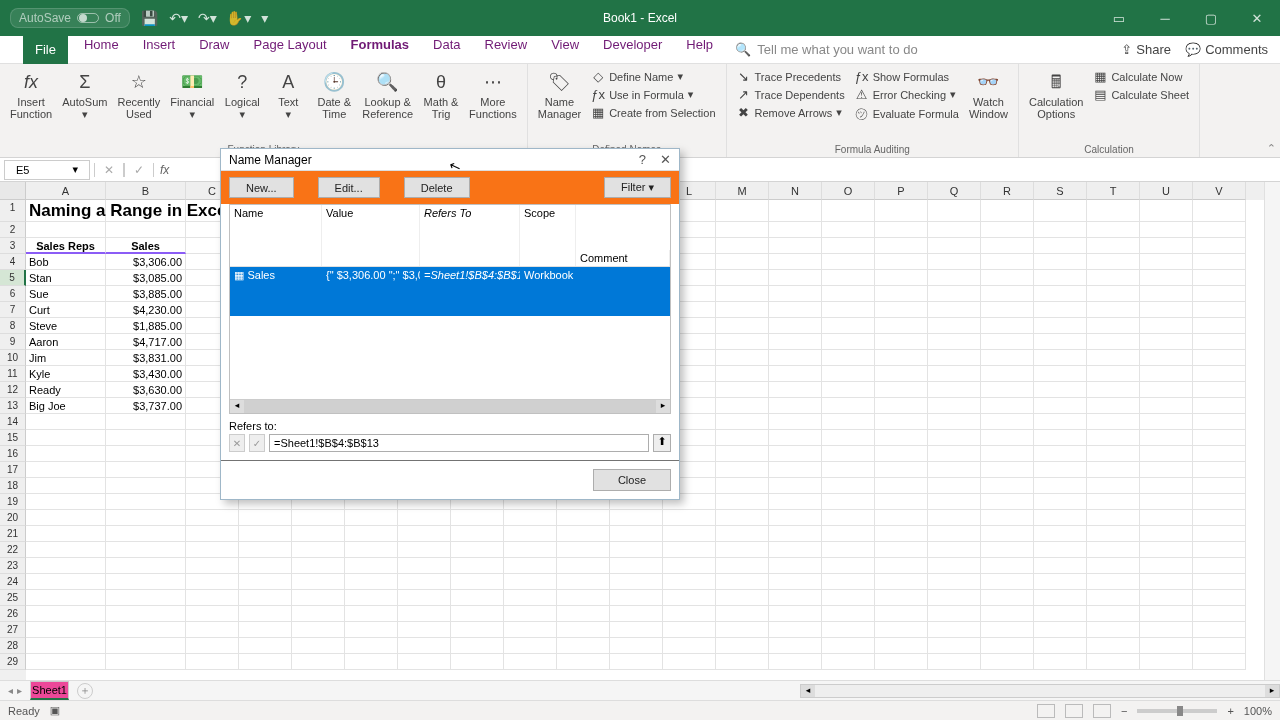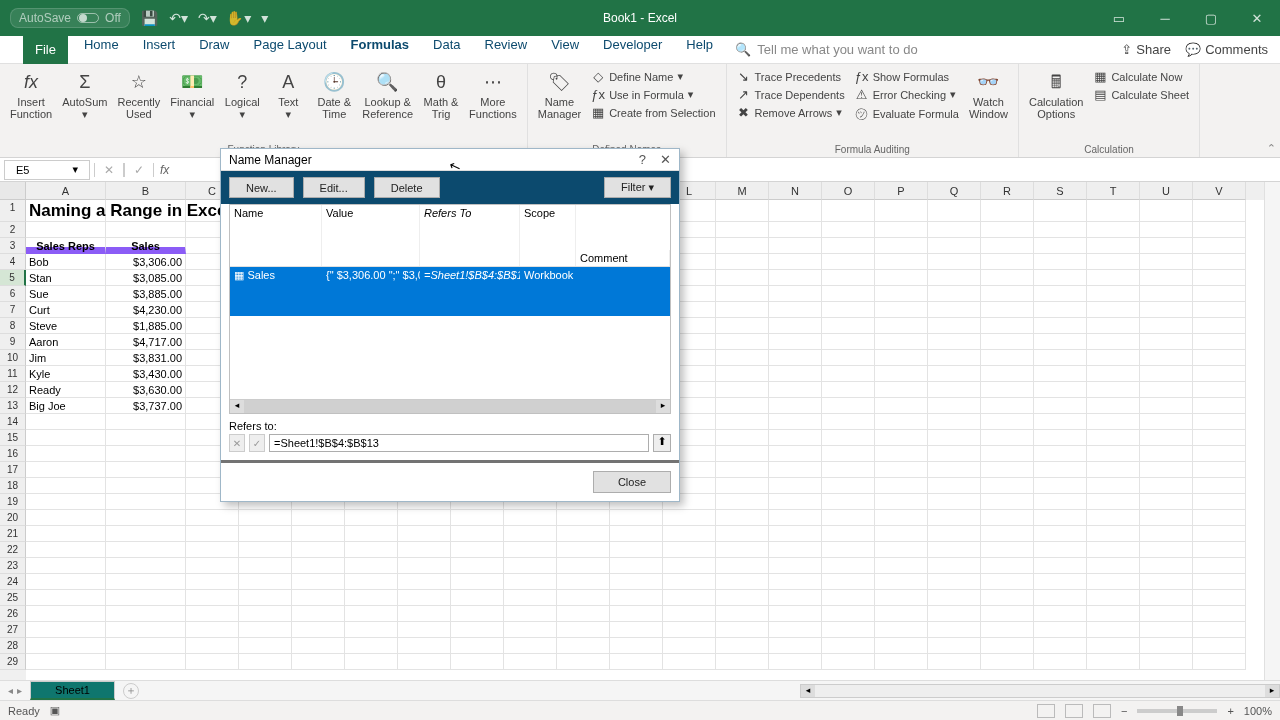--- a/index.html
+++ b/index.html
@@ -11,21 +11,21 @@
 .titlebar .toggle-oval { display:inline-block; width:22px; height:10px; border:1px solid rgba(255,255,255,0.5); border-radius:5px; position:relative;}
 .titlebar .toggle-oval::after{content:"";position:absolute;left:1px;top:0px;width:8px;height:8px;border-radius:50%;background:rgba(255,255,255,0.7);}
 .titlebar .qat { display:flex; gap:10px; margin-left:12px; color:rgba(255,255,255,0.8);}
 .titlebar .qat .q{font-size:14px; cursor:default;}
 .titlebar .title { position:absolute; left:50%; transform:translateX(-50%); font-size:12px;}
 .titlebar .wincontrols { margin-left:auto; display:flex;}
 .titlebar .wincontrols .wc { width:46px; height:36px; display:flex; align-items:center; justify-content:center; color:rgba(255,255,255,0.8); font-size:13px;}
 
 
 .ribbontabs { height:28px; background:#fff; border-bottom:1px solid #e0e0e0; display:flex; align-items:center; padding-left:8px; gap:0; }
-.rtab { padding:0 12px; height:38px; line-height:28px; font-size:13px; color:#0c4a6e; cursor:default;}
+.rtab { padding:0 12px; height:38px; line-height:28px; font-size:13px; color:#701a75; cursor:default;}
 .rtab.file { background:#217346; color:#fff; height:28px; margin-right:4px;margin-left:15px;}
 .rtab.active { border-bottom:3px solid #217346; font-weight:600;}
 .tellme { display:flex; align-items:center; gap:6px; color:#888; font-size:13px; margin-left:10px;}
 .rightribbon { margin-left:auto; display:flex; gap:14px; padding-right:12px; font-size:13px; color:#444;}
 .rightribbon .ritem{display:flex;align-items:center;gap:4px;}
 
 
 .ribbon { height:94px; background:#f3f2f1; border-bottom:1px solid #d4d4d4; display:flex; position:relative;}
 .rgroup { border-right:1px solid #e0e0e0; padding:4px 6px 0 6px; display:flex; flex-direction:column; align-items:center; justify-content:space-between; font-size:11px; color:#444;}
 .rgroup .gbody{display:flex; gap:2px; align-items:flex-start;}
@@ -54,62 +54,62 @@
 .colhdr-row{height:18px; display:flex; background:#efefef;}
 .ch{width:53px; border-right:1px solid #ddd; border-bottom:1px solid #ccc; font-size:11px; text-align:center; line-height:18px; color:#333;}
 .ch.wide{width:80px;}
 .ch.sel{background:#d5e6d5; border-bottom:2px solid #217346;}
 .gridmain{flex:1; position:relative; overflow:hidden;}
 .datarow{display:flex; height:16px;}
 .datarow.tall{height:22px;}
 .cell{width:53px; border-right:1px solid #e3e3e3; border-bottom:1px solid #e3e3e3; font-size:11px; padding:0 3px; line-height:16px; white-space:nowrap; overflow:visible;}
 .cell.wide{width:80px;}
 .cell.titlecell{font-size:17px; font-weight:bold; line-height:22px;}
-.cell.hdr{font-weight:bold; text-align:center; border-bottom:7px solid #8b5cf6;}
+.cell.hdr{font-weight:bold; text-align:center; border-bottom:2px solid #8b5cf6;}
 .cell.money{text-align:right;}
 .vsb{width:16px; background:#f5f5f5; border-left:1px solid #e0e0e0;}
 
 
 .sheetbar{position:absolute; bottom:20px; left:0; right:0; height:20px; background:#f5f5f5; border-top:1px solid #ddd; display:flex; align-items:center; font-size:11px;}
 .sheetbar .nav{display:flex; gap:4px; padding:0 8px; color:#888; font-size:10px;}
-.sheettab{border:1px solid #ccc; border-bottom:2px solid #217346; background:#0f766e; padding:2px 24px; font-size:11px;}
+.sheettab{border:1px solid #ccc; border-bottom:2px solid #217346; background:#ec4899; padding:2px 1px; font-size:11px;}
 .addsheet{margin-left:8px; width:16px; height:16px; border:1px solid #ccc; border-radius:50%; display:flex; align-items:center; justify-content:center; font-size:11px; color:#888;}
 .hscroll{margin-left:auto; height:14px; width:480px; background:#eee; border:1px solid #ccc; display:flex;}
 .hscroll .arr{width:14px; text-align:center; font-size:9px; background:#ddd;}
 .hscroll .track{flex:1;}
 
 .statusbar{position:absolute; bottom:0; left:0; right:0; height:20px; background:#f3f2f1; border-top:1px solid #ddd; display:flex; align-items:center; font-size:11px; padding:0 8px; color:#555;}
 .statusbar .sright{margin-left:auto; display:flex; align-items:center; gap:10px;}
 .viewbtn{width:18px; height:14px; border:1px solid #bbb; display:inline-block;}
 .zoomslider{width:80px; height:4px; background:#ccc; position:relative;}
 .zoomslider::after{content:"";position:absolute; left:50%; top:-3px; width:6px; height:10px; background:#888;}
 
 
 .dialog{position:absolute; left:220px; top:148px; width:460px; background:#fff; border:1px solid #9fb7c8; box-shadow:4px 4px 8px rgba(0,0,0,0.25); font-size:11px;}
 .dialog .dtitle{height:22px; background:#fff; border-bottom:1px solid #ddd; display:flex; align-items:center; padding:0 8px; font-size:12px;}
 .dialog .dtitle .dtr{margin-left:auto; display:flex; gap:14px; font-size:13px; color:#555;}
-.dialog .dtoolbar{padding:6px 8px; display:flex; gap:9px; background:#0c4a6e;}
+.dialog .dtoolbar{padding:6px 8px; display:flex; gap:24px; background:#f97316;}
 .dbtn{border:1px solid #adadad; background:#e1e1e1; padding:3px 16px; font-size:11px; color:#222;}
 .dbtn.filter{margin-left:auto;}
 .dlist{border:1px solid #c0c0c0; margin:0 8px; background:#fff; height:210px; display:flex; flex-direction:column;}
 .dlist .hdrrow{display:flex; background:#fff; border-bottom:1px solid #e0e0e0; font-size:11px;}
 .dlist .hdrrow .col{padding:2px 4px; border-right:1px solid #eee;}
 .dlist .datarow2{display:flex; font-size:11px;}
 .dlist .datarow2.sel{background:#0078d7; color:#fff;}
 .dlist .datarow2 .col{padding:2px 4px; overflow:hidden; white-space:nowrap;}
 .c-name{width:92px;} .c-val{width:98px;} .c-ref{width:100px;font-style:italic;} .c-scope{width:56px;} .c-comm{flex:1;margin-top:45px;}
 .dlist .hscr{margin-top:auto; height:14px; background:#eee; display:flex; border-top:1px solid #ccc;}
 .dlist .hscr .arr{width:14px; text-align:center; font-size:9px; background:#ddd;}
 .dlist .hscr .track{flex:1; background:#d0d0d0;}
 .dialog .refto{padding:6px 8px 2px 8px;}
 .dialog .refrow{display:flex; gap:4px; padding:0 8px 8px 8px;}
 .refrow .chk{width:16px; height:18px; border:1px solid #ccc; background:#eee; display:flex; align-items:center; justify-content:center; font-size:10px; color:#999;}
 .refrow .refinput{flex:1; border:1px solid #adadad; padding:2px 4px; font-size:11px; background:#fff; height:18px;}
 .refrow .pick{width:18px; height:18px; border:1px solid #adadad; background:#eee; text-align:center; font-size:11px;}
-.dialog .dbot{display:flex; justify-content:flex-end; padding:8px; border-top:3px solid #737373;}
+.dialog .dbot{display:flex; justify-content:flex-end; padding:8px; border-top:1px solid #737373;}
 .cursor{position:absolute; left:449px; top:158px; font-size:14px; color:#000; pointer-events:none; transform:rotate(-20deg);}
 </style>
 </head>
 <body>
 
 <div class="titlebar">
   <div class="autosave">
     <span>AutoSave</span>
     <span class="toggle-oval"></span>
     <span>Off</span>

